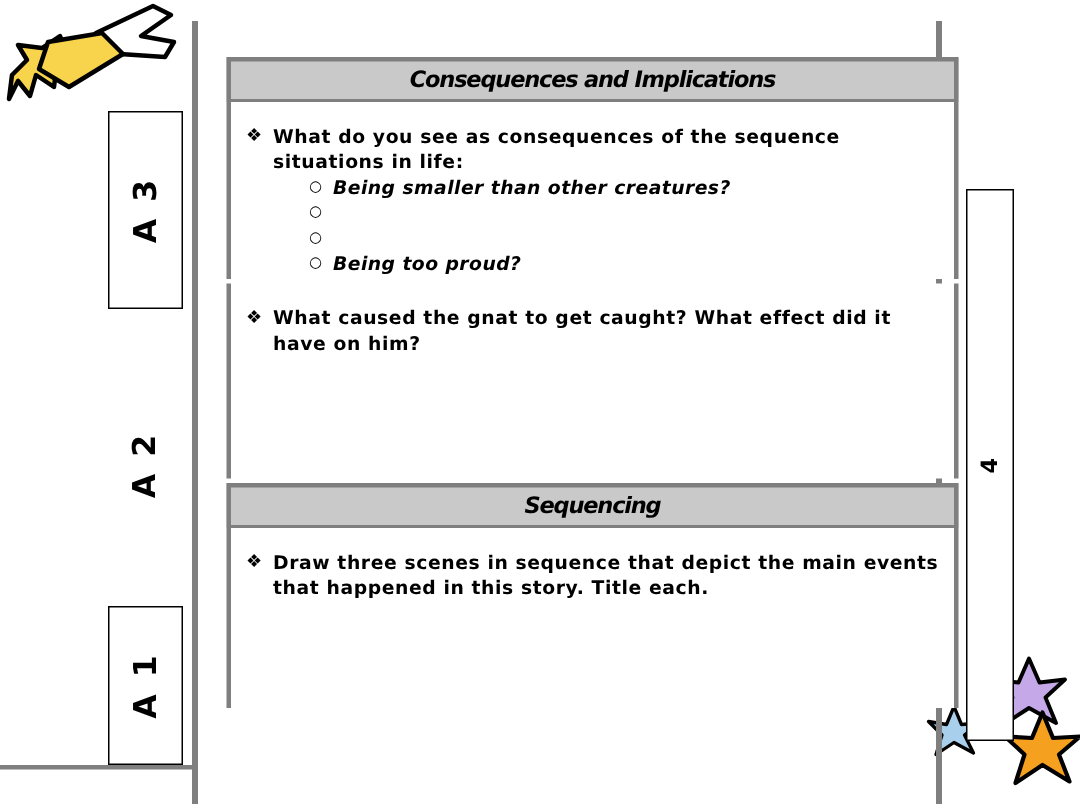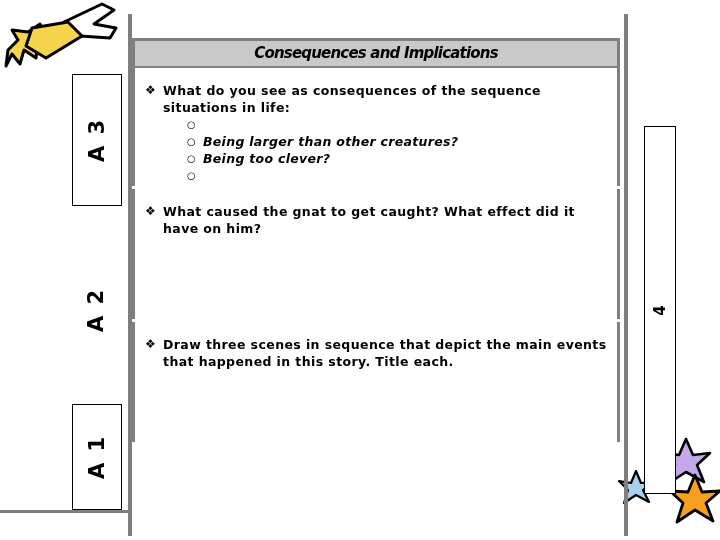--- a/index.html
+++ b/index.html
@@ -82,21 +82,21 @@
     font-family: "DejaVu Sans", sans-serif;
     font-weight: bold;
     font-size: 15px;
     color: #000000;
     letter-spacing: 1px;
   }
 
   
   #sections {
     position: absolute;
-    left: 132px;
+    left: 151px;
     top: 38px;
     width: 488px;
   }
   .section { margin-bottom: 0; }
 
   .section-header {
     background: #c9c9c9;
     border: 3px solid #7f7f7f;
     border-bottom: 2px solid #7f7f7f;
     text-align: center;
@@ -216,50 +216,51 @@
   <div class="section">
     <div class="section-header">Consequences and Implications</div>
     <div class="section-body" id="body-consequences">
       <div class="bullet-row">
         <span class="bullet-glyph">❖</span>
         <span class="bullet-text">What do you see as consequences of the sequence situations in life:</span>
       </div>
       <ul class="sub-list">
         <li class="sub-row">
           <span class="sub-glyph">○</span>
-        </li>
-        <li class="sub-row">
-          <span class="sub-glyph">○</span>
-          <span>Being larger than other creatures?</span>
-        </li>
-        <li class="sub-row">
-          <span class="sub-glyph">○</span>
-          <span>Being too clever?</span>
-        </li>
-        <li class="sub-row">
-          <span class="sub-glyph">○</span>
+          <span>Being smaller than other creatures?</span>
+        </li>
+        <li class="sub-row">
+          <span class="sub-glyph">○</span>
+        </li>
+        <li class="sub-row">
+          <span class="sub-glyph">○</span>
+        </li>
+        <li class="sub-row">
+          <span class="sub-glyph">○</span>
+          <span>Being too proud?</span>
         </li>
       </ul>
     </div>
   </div>
 
   <div class="gap"></div>
 
   <div class="section">
     <div class="section-body" id="body-cause">
       <div class="bullet-row">
         <span class="bullet-glyph">❖</span>
         <span class="bullet-text">What caused the gnat to get caught? What effect did it have on him?</span>
       </div>
     </div>
   </div>
 
   <div class="gap"></div>
 
   <div class="section">
+    <div class="section-header">Sequencing</div>
     <div class="section-body" id="body-sequencing">
       <div class="bullet-row">
         <span class="bullet-glyph">❖</span>
         <span class="bullet-text">Draw three scenes in sequence that depict the main events that happened in this story. Title each.</span>
       </div>
     </div>
   </div>
 
 </div>
 

